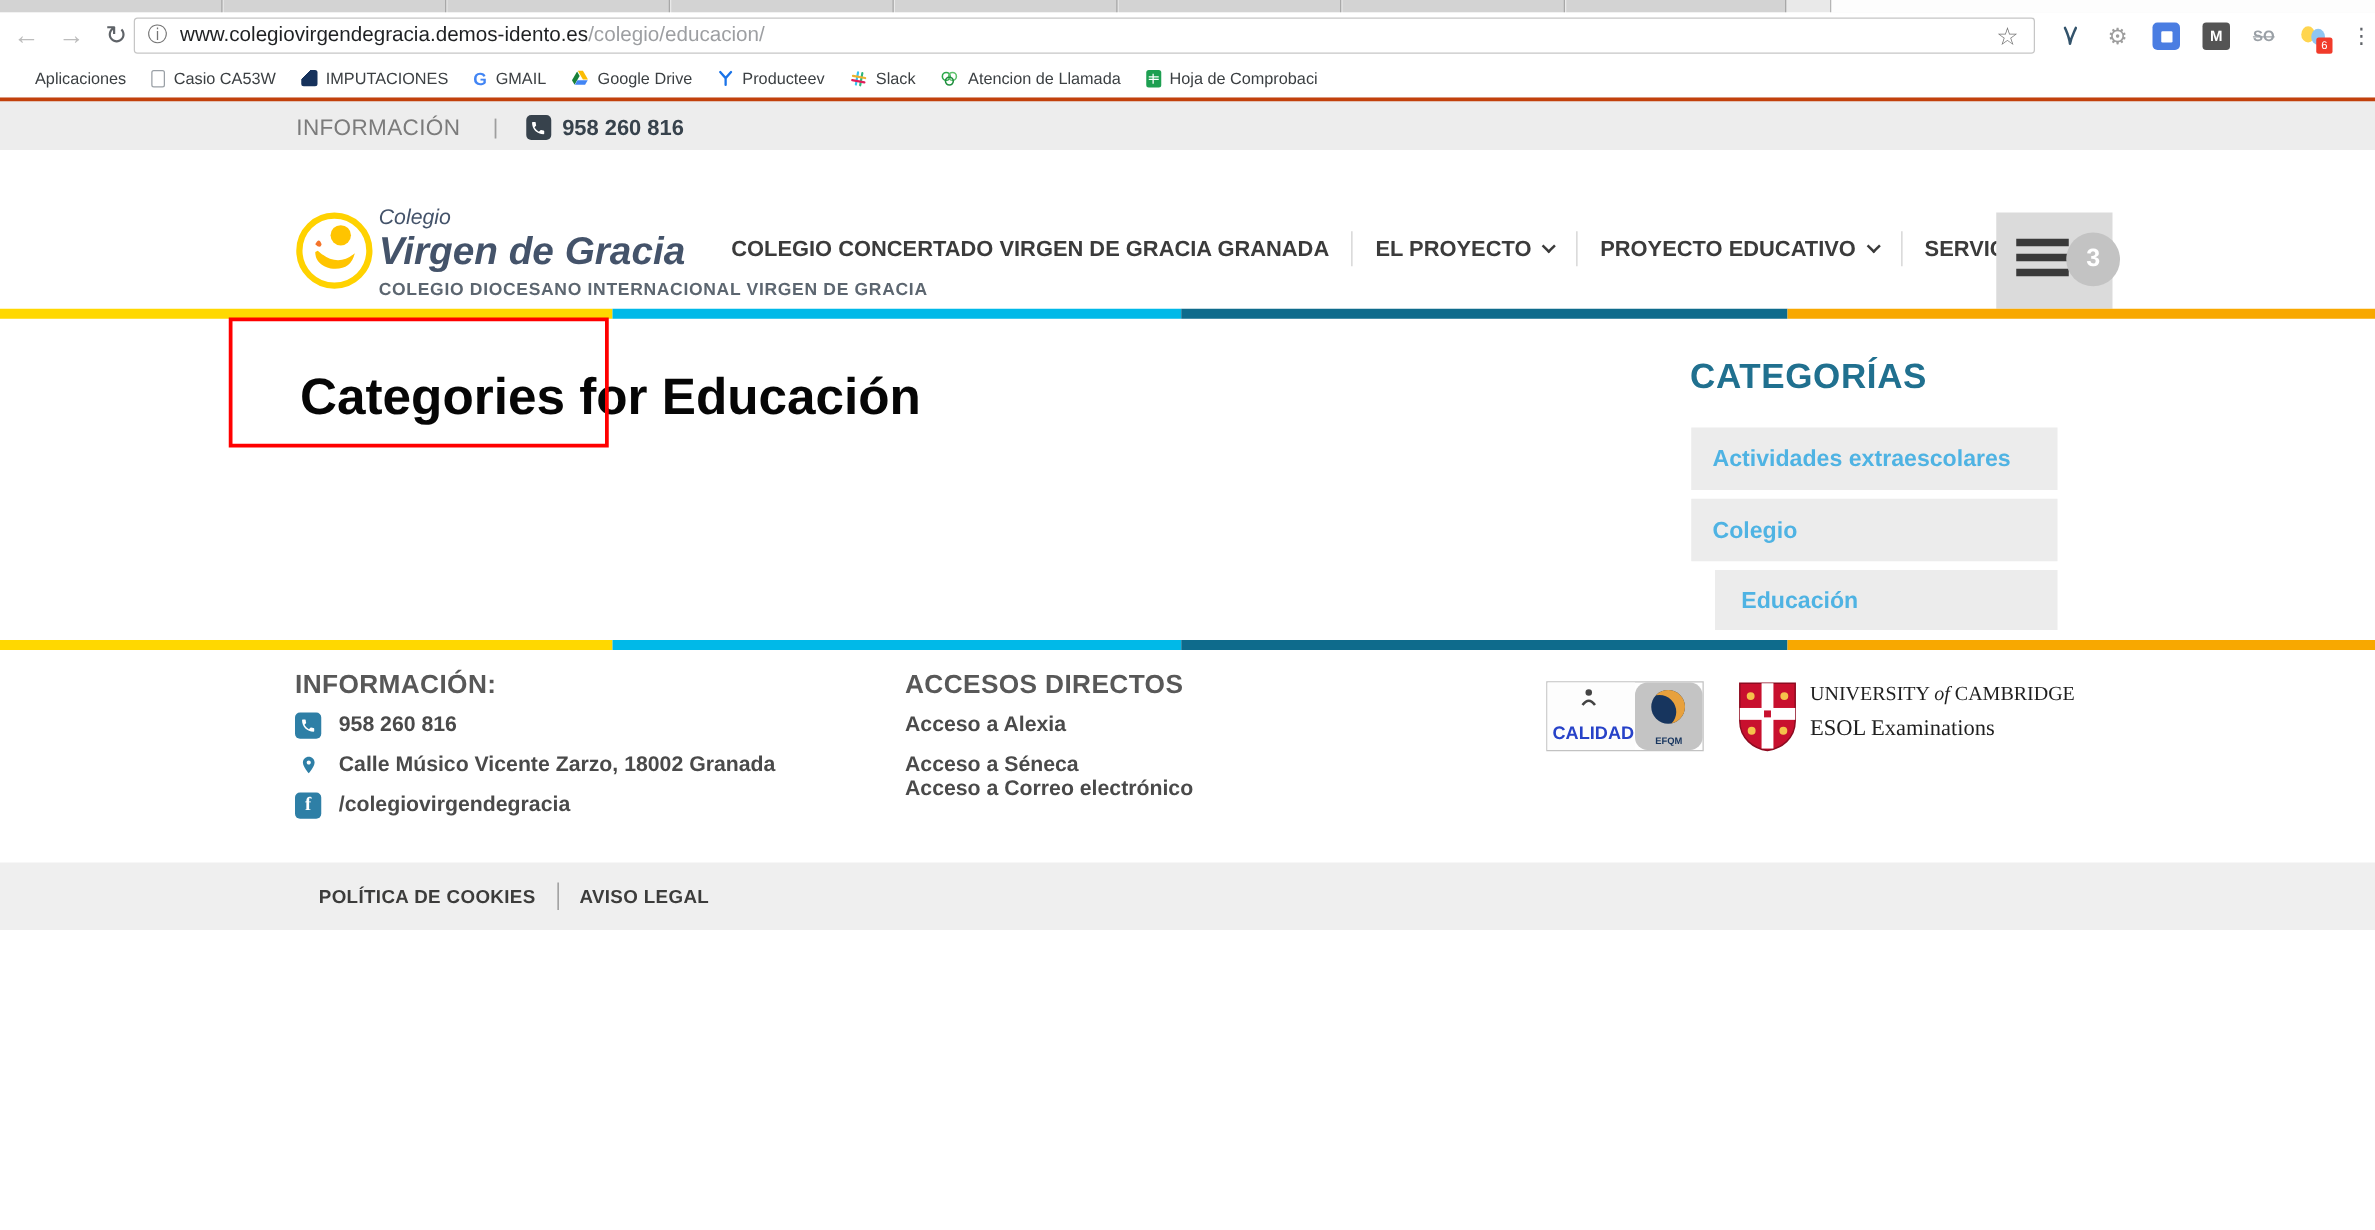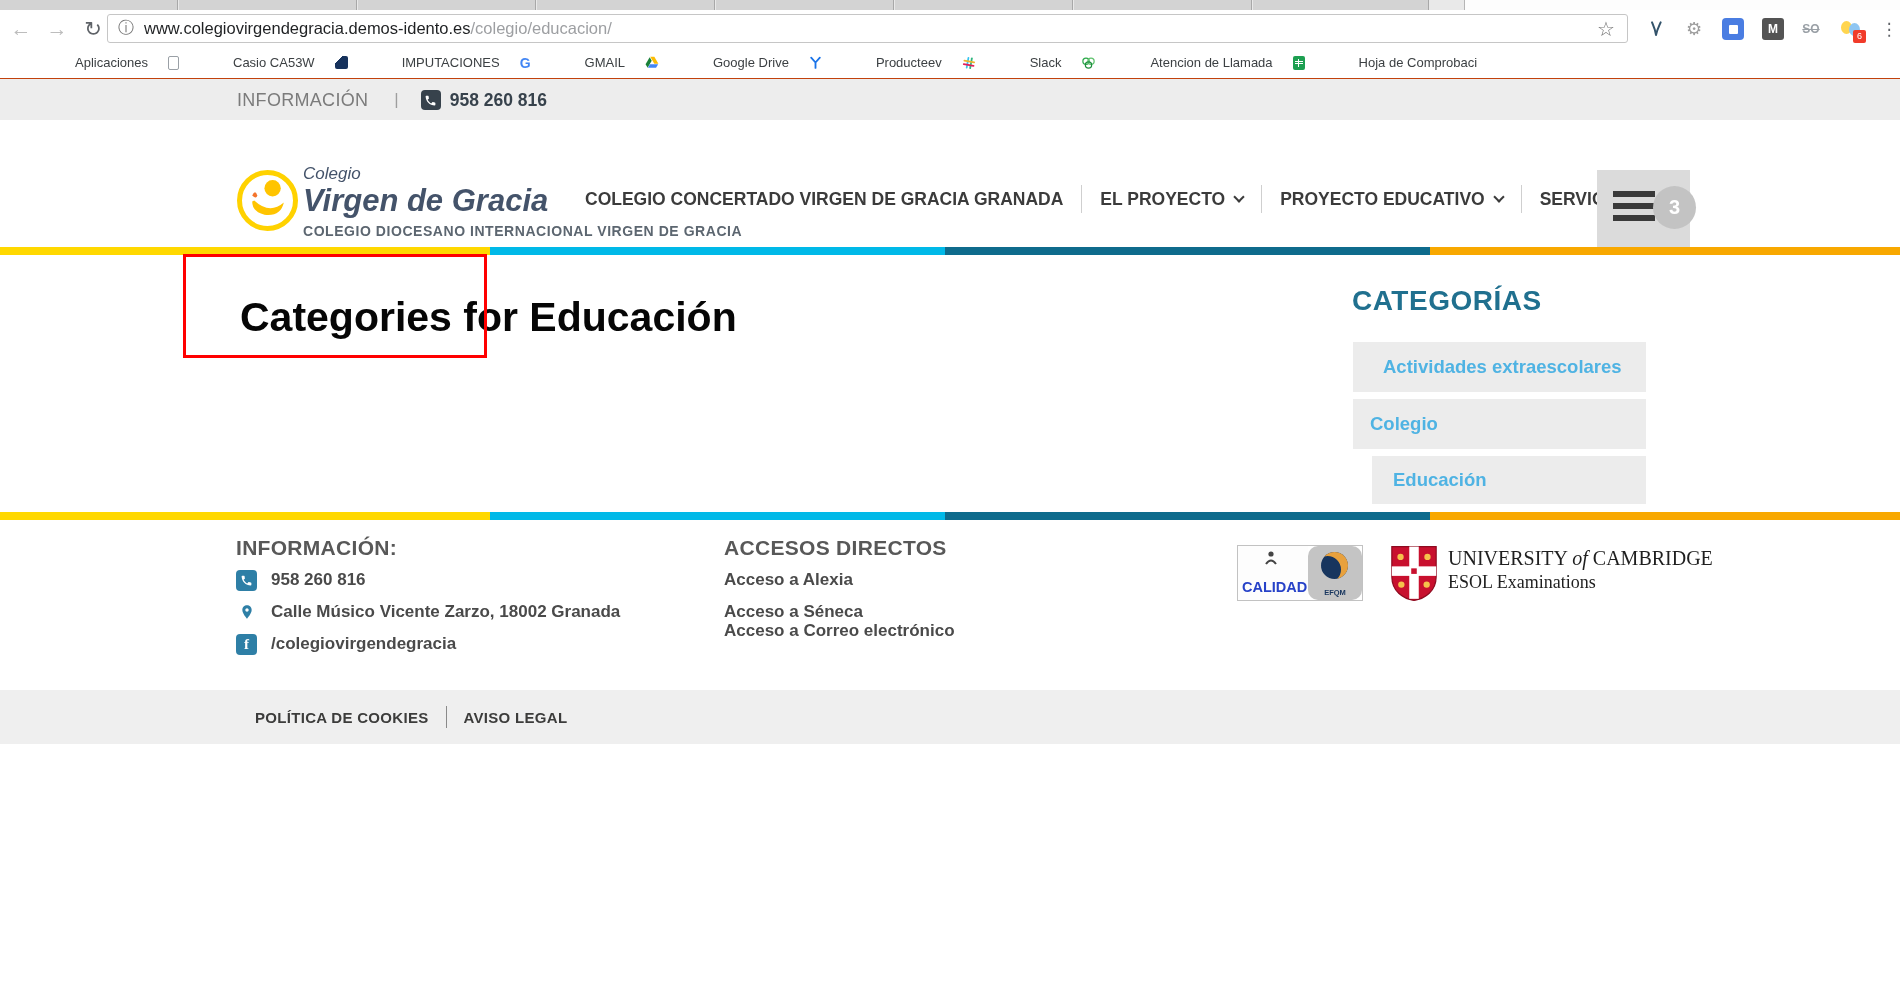--- a/index.html
+++ b/index.html
@@ -31,35 +31,35 @@
   .dots { color:#5f6368; font-size:17px; }
   .bulb { position:absolute; border-radius:50%; width:11px; height:13px; }
   .bulb-y { left:1px; top:3px; background:#ffd54f; }
   .bulb-b { left:9px; top:5px; background:#8fc6f2; }
   .ext-badge { position:absolute; right:-4px; bottom:-3px; background:#f13b2a; color:#fff;
     font-size:9px; width:13px; height:13px; border-radius:2px; text-align:center; line-height:13px; }
 
   
   .bmbar { position:absolute; left:0; top:47px; width:1900px; height:31px; background:#fff;
     display:flex; align-items:center; padding-left:8px; }
-  .bm { display:flex; align-items:center; margin-right:20px; font-size:13px; color:#3c4043; white-space:nowrap;gap:47px; }
+  .bm { display:flex; align-items:center; margin-right:20px; font-size:13px; color:#3c4043; white-space:nowrap; }
   .bm .ic { margin-right:7px; display:inline-flex; align-items:center; }
   .grid9 { width:13px; height:13px; display:grid; grid-template-columns:repeat(3,3px); grid-gap:2px; }
   .grid9 span { width:3px; height:3px; background:#d8502e; }
   .doc-ic { width:11px; height:14px; border:1.5px solid #9aa0a6; border-radius:2px; }
   .navy-ic { width:13px; height:13px; background:linear-gradient(135deg,#fff 28%,#16325c 28%); border-radius:2px; }
   .g-ic { font-size:14px; font-weight:bold; color:#4285f4; }
   .sheet-ic { width:12px; height:14px; background:#1d9f51; border-radius:2px; position:relative; }
   .sheet-ic::after { content:""; position:absolute; left:2px; top:3px; right:2px; bottom:3px;
     background:linear-gradient(#fff,#fff) 0 33%/100% 1px no-repeat, linear-gradient(#fff,#fff) 0 66%/100% 1px no-repeat, linear-gradient(#fff,#fff) 50% 0/1px 100% no-repeat; }
   .bm-clip { max-width:118px; overflow:hidden; }
 
   
   .sitebar { position:absolute; left:0; top:78px; width:1900px; height:42px; background:#ededed;
-    border-top:1px solid #c2410c; }
+    border-top:3px solid #c2410c; }
   .sitebar-inner { position:absolute; left:237px; top:0; height:42px; display:flex; align-items:center; }
   .sb-label { font-size:18px; color:#7b7b7b; letter-spacing:.3px; }
   .sb-sep { margin:0 22px 0 26px; color:#9e9e9e; font-size:17px; }
   .sb-phone-ic { width:20px; height:20px; background:#37424c; border-radius:4px;
     display:flex; align-items:center; justify-content:center; }
   .sb-phone { margin-left:9px; font-size:17.5px; font-weight:bold; color:#37424c; }
   .flag { position:absolute; top:92px; width:28px; height:19px; box-shadow:0 0 0 1px #d8d8d8; }
   .flag-es { left:1564px; background:linear-gradient(#aa151b 0 26%, #f1bf00 26% 74%, #aa151b 74%); }
   .flag-es::after { content:""; position:absolute; left:6px; top:7px; width:5px; height:6px; background:#b0772a; }
   .flag-uk { left:1622px; }
@@ -90,21 +90,21 @@
   .seg2 { left:490px; width:455px; background:#00b9e8; }
   .seg3 { left:945px; width:485px; background:#0e6b8c; }
   .seg4 { left:1430px; width:470px; background:#f8a800; }
 
   
   .red-box { position:absolute; left:183px; top:254px; width:304px; height:104px; border:3px solid #ff0000; }
   .page-heading { position:absolute; left:240px; top:294px; font-size:41px; font-weight:800; color:#060606; white-space:nowrap; }
   .side-title { position:absolute; left:1352px; top:285px; font-size:28px; font-weight:800; color:#20708f; letter-spacing:.5px; }
   .cat-item { position:absolute; background:#ececec; display:flex; align-items:center;
     font-size:18.5px; font-weight:bold; color:#4fb3e3; }
-  .cat1 { left:1353px; top:342px; width:293px; height:50px; padding-left:30px; }
+  .cat1 { left:1353px; top:342px; width:293px; height:50px; padding-left:17px; }
   .cat2 { left:1353px; top:399px; width:293px; height:50px; padding-left:17px; }
   .cat3 { left:1372px; top:456px; width:274px; height:48px; padding-left:21px; }
 
   
   .ft-title { position:absolute; font-size:21px; font-weight:bold; color:#585858; letter-spacing:.3px; }
   .ft-info-title { left:236px; top:536px; }
   .ft-links-title { left:724px; top:536px; }
   .ft-row { position:absolute; left:236px; height:30px; display:flex; align-items:center; }
   .ft-ic-sq { width:21px; height:21px; background:#2e7fa6; border-radius:4px;
     display:flex; align-items:center; justify-content:center; flex:0 0 auto; }
@@ -114,21 +114,21 @@
   .calidad { position:absolute; left:1237px; top:545px; width:126px; height:56px; display:flex; border:1px solid #c2c2c2; }
   .cal-left { width:70px; background:#fdfdfd; position:relative; }
   .cal-word { position:absolute; left:4px; bottom:5px; font-size:14.5px; font-weight:800; color:#2742c8; }
   .cal-fig { position:absolute; left:26px; top:4px; }
   .cal-right { width:54px; background:#c4c4c4; position:relative;border-radius:10px; }
   .efqm-circle { position:absolute; left:13px; top:6px; width:27px; height:27px; border-radius:50%;
     background:#17355e; box-shadow:inset -7px 4px 0 0 #e8a13d; }
   .efqm-word { position:absolute; left:0; bottom:3px; width:100%; text-align:center; font-size:7.5px; font-weight:bold; color:#17355e; }
   .shield { position:absolute; left:1390px; top:545px; }
   .uni-line1 { position:absolute; left:1448px; top:547px; font-family:"Liberation Serif",serif;
-    font-size:20px; color:#1f1f1f; white-space:nowrap; }
+    font-size:16px; color:#1f1f1f; white-space:nowrap; }
   .uni-line1 .of { font-style:italic; text-transform:lowercase; }
   .uni-line2 { position:absolute; left:1448px; top:572px; font-family:"Liberation Serif",serif;
     font-size:18px; color:#1f1f1f; white-space:nowrap; }
 
   
   .bottombar { position:absolute; left:0; top:690px; width:1900px; height:54px; background:#efefef; }
   .bb-links { position:absolute; left:255px; top:0; height:54px; display:flex; align-items:center;
     font-size:15px; font-weight:bold; color:#3c3c3b; letter-spacing:.3px; white-space:nowrap; }
   .bb-div { width:1px; height:22px; background:#8a8a8a; margin:0 17px; }
 </style>

